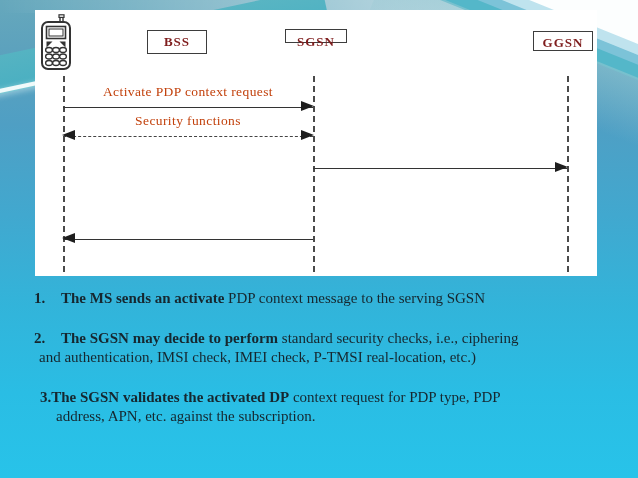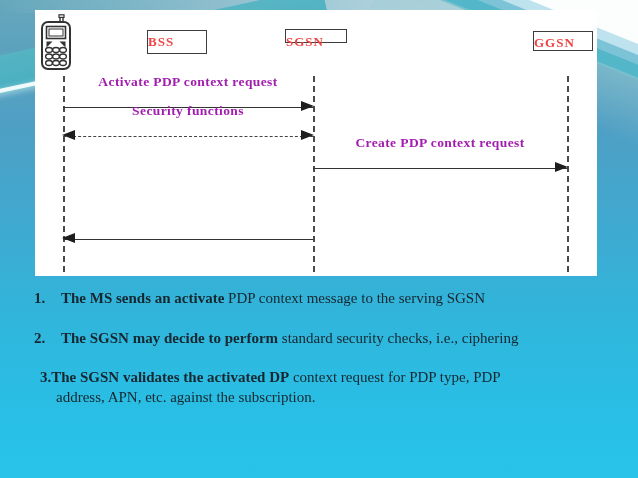--- a/index.html
+++ b/index.html
@@ -52,41 +52,41 @@
 
   
   .panel {
     position: absolute; left: 35px; top: 10px; width: 562px; height: 266px;
     background: #ffffff;
   }
   .entity-box {
     position: absolute; box-sizing: border-box;
     border: 1.6px solid #3d3d3d; background: #fff;
     font-weight: bold; font-size: 13px; letter-spacing: 1px;
-    color: #ef4444; 
+    color: #7f1d1d; text-align: center;
   }
   .box-bss  { left: 112px; top: 20px; width: 60px; height: 24px; line-height: 21px; }
   .box-sgsn { left: 250px; top: 19px; width: 62px; height: 14px; line-height: 23px; }
   .box-ggsn { left: 498px; top: 21px; width: 60px; height: 20px; line-height: 21px; }
 
   .lifeline {
     position: absolute; top: 66px; height: 196px; width: 0;
     border-left: 2px dashed #4a4a4a;
   }
   .ll-ms   { left: 28px; }
   .ll-sgsn { left: 278px; }
   .ll-ggsn { left: 532px; }
 
   .phone-icon { position: absolute; left: 5px; top: 4px; }
 
   .msg { position: absolute; }
   .msg-label {
-    position: absolute; left: 0; right: 0; bottom: 18px;
-    text-align: center; font-size: 13.5px; font-weight: 700;
-    color: #a21caf; letter-spacing: 0.4px; white-space: nowrap;
+    position: absolute; left: 0; right: 0; bottom: 8px;
+    text-align: center; font-size: 13.5px; font-weight: 400;
+    color: #c2410c; letter-spacing: 0.4px; white-space: nowrap;
   }
   .msg-line {
     position: absolute; left: 0; right: 0; bottom: 0; height: 0;
     border-top: 1.6px solid #333;
   }
   .msg-line.dashed { border-top: 1.6px dashed #444; }
   .arrowhead { position: absolute; width: 0; height: 0; border-style: solid; }
   .arrowhead.right {
     right: -1px; top: -7px;
     border-width: 5.5px 0 5.5px 13px;
@@ -170,21 +170,20 @@
 
     <div class="msg m2">
       <div class="msg-label">Security functions</div>
       <div class="msg-line dashed">
         <span class="arrowhead left"></span>
         <span class="arrowhead right"></span>
       </div>
     </div>
 
     <div class="msg m3">
-      <div class="msg-label">Create PDP context request</div>
       <div class="msg-line">
         <span class="arrowhead right"></span>
       </div>
     </div>
 
 
     <div class="msg m5">
       <div class="msg-line">
         <span class="arrowhead left"></span>
       </div>
@@ -193,20 +192,21 @@
   </div>
 
   <div class="notes">
 
     <div class="note">
       <div class="note-line n1-l1"><span class="note-num">1.</span><span class="seg-bold">The MS sends an activate</span><span> PDP context message to the serving SGSN</span></div>
     </div>
 
     <div class="note">
       <div class="note-line n2-l1"><span class="note-num">2.</span><span class="seg-bold">The SGSN may decide to perform</span><span> standard security checks, i.e., ciphering</span></div>
+      <div class="note-line n2-l2"><span>and authentication, IMSI check, IMEI check, P-TMSI real-location, etc.)</span></div>
     </div>
 
     <div class="note">
       <div class="note-line n3-l1"><span class="note-num-tight">3.</span><span class="seg-bold">The SGSN validates the activated DP</span><span> context request for PDP type, PDP</span></div>
       <div class="note-line n3-l2"><span>address, APN, etc. against the subscription.</span></div>
     </div>
 
   </div>
 
 </div>

